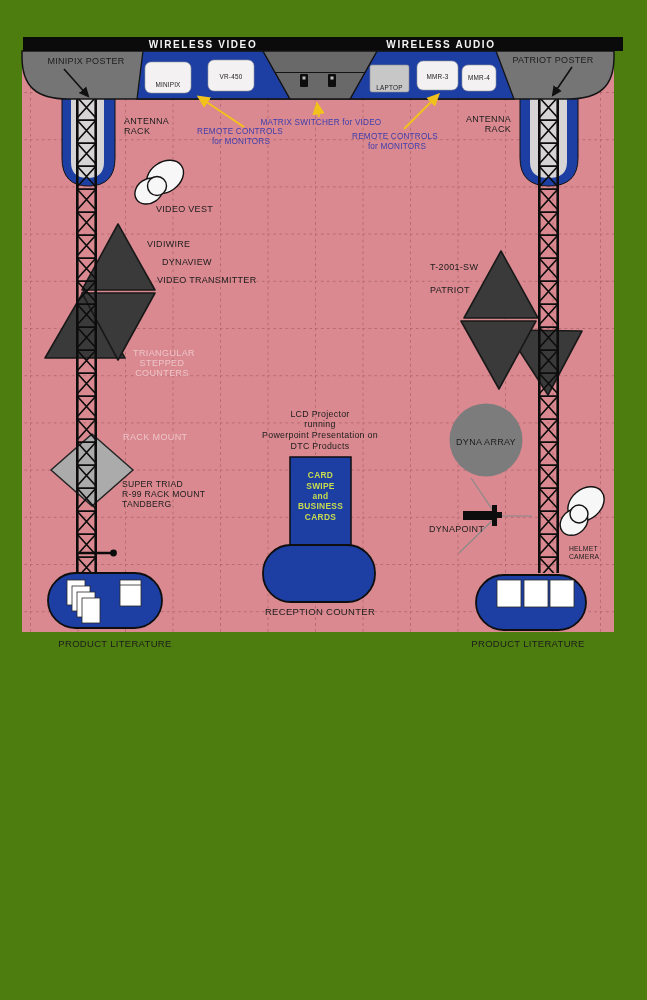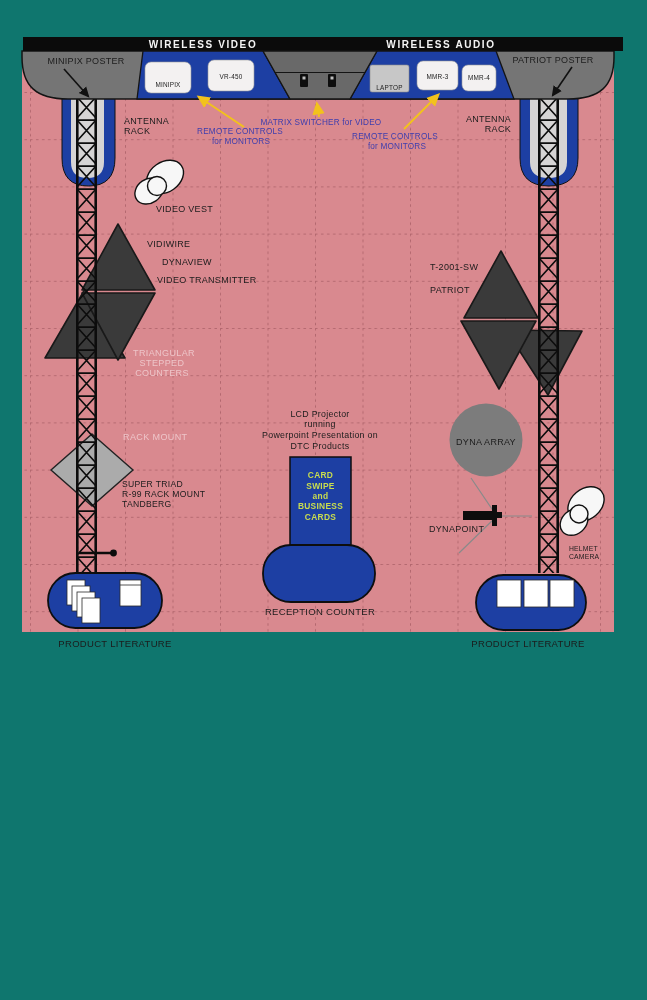--- a/index.html
+++ b/index.html
@@ -1,16 +1,16 @@
 <!DOCTYPE html>
 <html><head>
 <meta charset="utf-8">
 <style>
   html,body{margin:0;padding:0;background:#ffffff;}
-  .page{position:relative;width:647px;height:1000px;background:#0f766e;overflow:hidden;
+  .page{position:relative;width:647px;height:1000px;background:#4d7c0f;overflow:hidden;
         font-family:"Liberation Sans", sans-serif;}
   svg{display:block;}
   text{font-family:"Liberation Sans", sans-serif;}
   .lbl{fill:#1c1c1c;font-size:9px;letter-spacing:.3px;}
   .lbl-sm{fill:#1c1c1c;font-size:6.8px;letter-spacing:.2px;}
   .lbl-pink{fill:#eec5c9;font-size:9px;letter-spacing:.4px;}
   .lbl-indigo{fill:#3d3dae;font-size:8.2px;letter-spacing:.2px;}
   .lbl-bar{fill:#f4f4f4;font-size:10px;font-weight:bold;letter-spacing:1.6px;}
   .lbl-eq{fill:#222;font-size:6.4px;letter-spacing:.2px;}
   .lbl-card{fill:#c9dd4e;font-size:8.4px;font-weight:bold;letter-spacing:.3px;}

